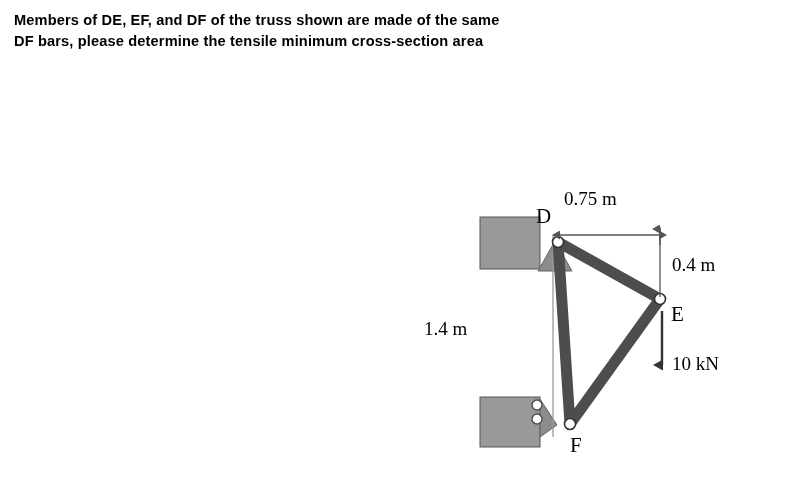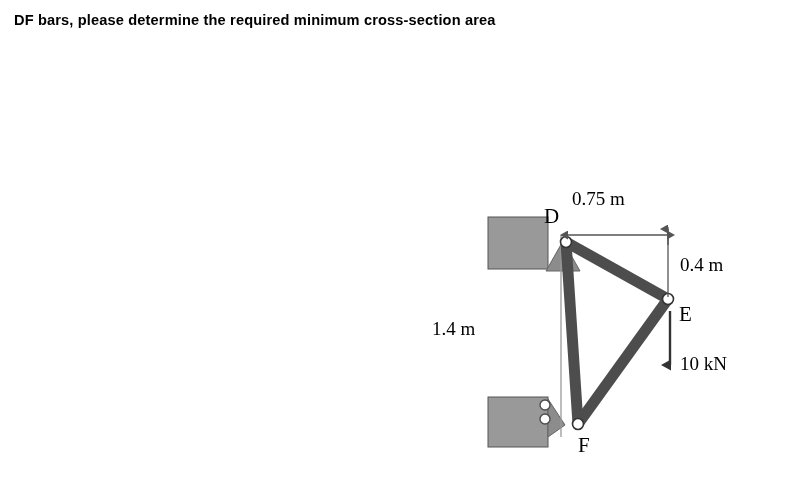--- a/index.html
+++ b/index.html
@@ -35,21 +35,21 @@
   }
   .sub {
     font-size: 0.72em;
     vertical-align: -0.28em;
     font-family: "Liberation Serif", serif;
     font-style: italic;
     font-weight: bold;
   }
   #figure {
     position: absolute;
-    left: 400px;
+    left: 392px;
     top: 175px;
     width: 380px;
     height: 295px;
   }
   #figure svg {
     display: block;
   }
   .dimlabel {
     font-family: "Liberation Serif", serif;
     font-size: 19px;
@@ -58,21 +58,22 @@
   .nodelabel {
     font-family: "Liberation Serif", serif;
     font-size: 21px;
     fill: #000000;
   }
 </style>
 </head>
 <body>
 
 <div id="problem-statement">
-  <div class="line">DF bars, please determine the required minimum cross-section area</div>
+  <div class="line">Members of DE, EF, and DF of the truss shown are made of the same</div>
+  <div class="line">DF bars, please determine the tensile minimum cross-section area</div>
 </div>
 
 <div id="figure">
   <svg width="380" height="295" viewBox="0 0 380 295" xmlns="http://www.w3.org/2000/svg">
 
     <rect x="88" y="42" width="60" height="52" fill="#999999" stroke="#555555" stroke-width="1"></rect>
 
     <rect x="88" y="222" width="60" height="50" fill="#999999" stroke="#555555" stroke-width="1"></rect>
 
     <polygon points="163,66 146,96 180,96" fill="#8c8c8c" stroke="#666666" stroke-width="1"></polygon>

